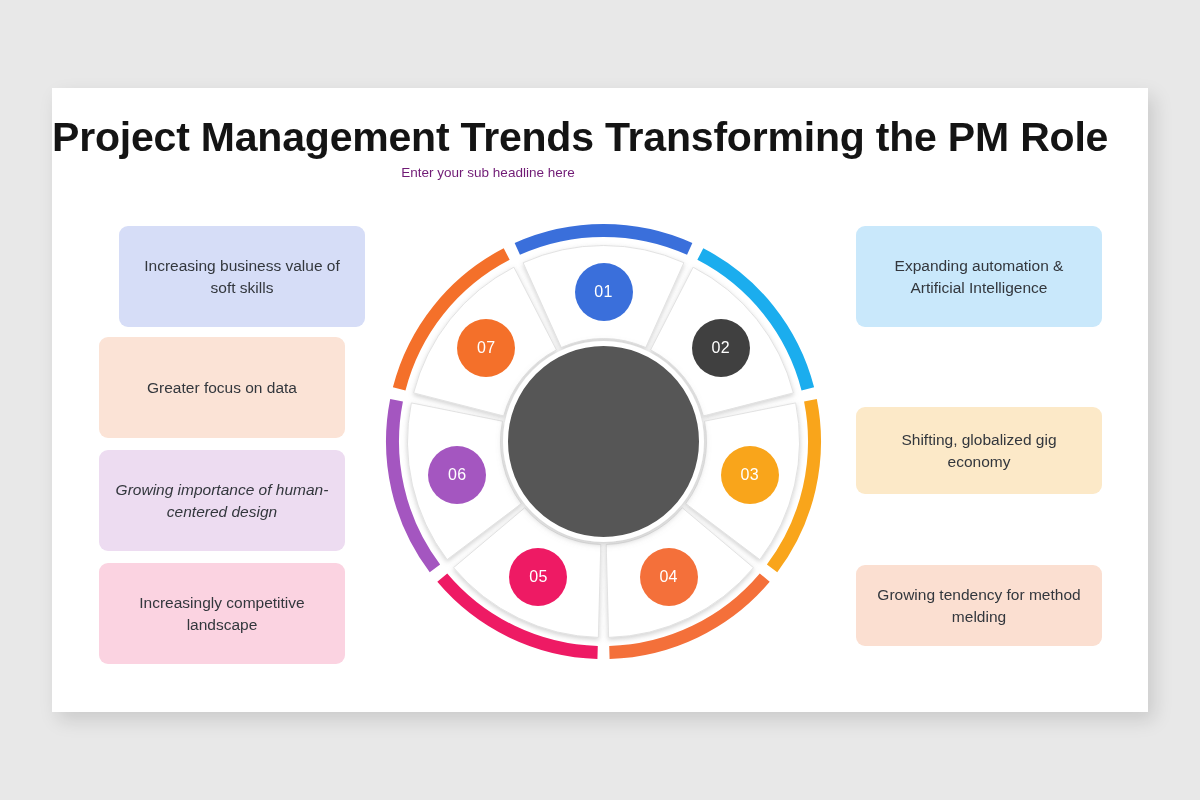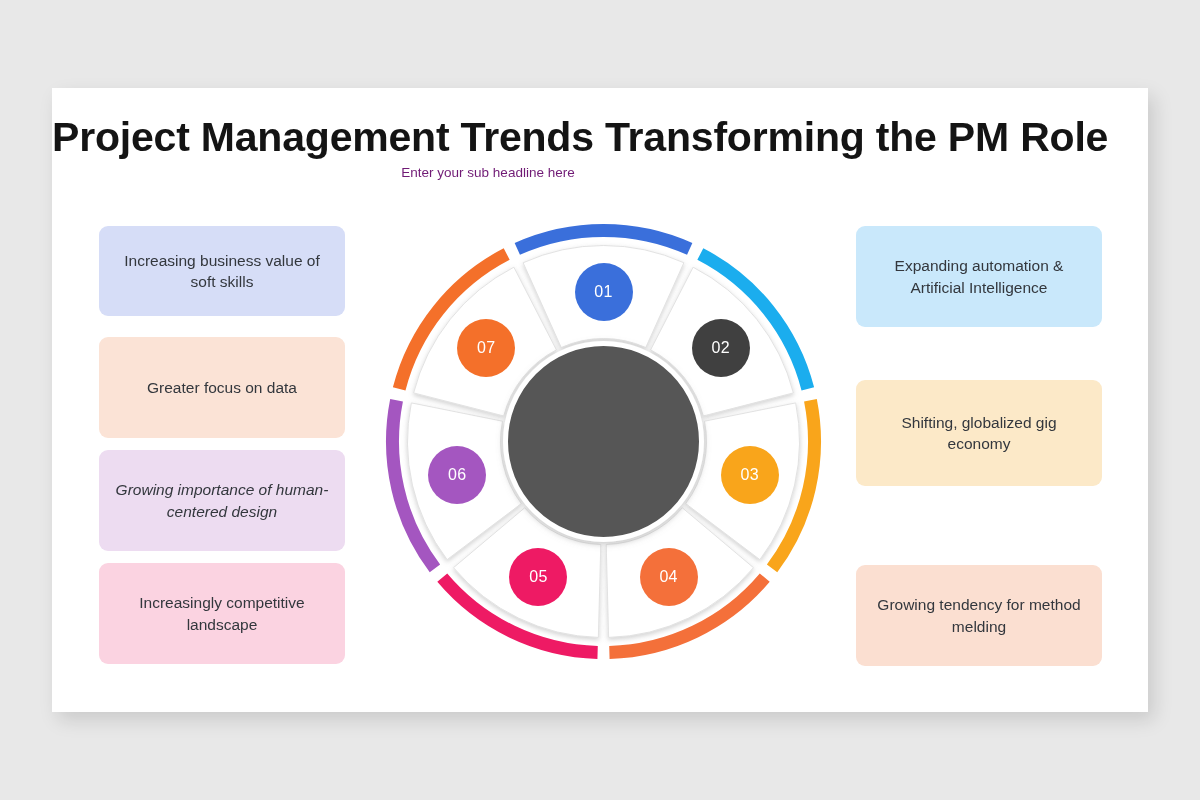--- a/index.html
+++ b/index.html
@@ -63,28 +63,28 @@
     padding: 0 14px;
     box-sizing: border-box;
   }
   .card span { display: block; }
 
   
   .left  { left: 47px;  width: 246px; }
   
   .right { left: 804px; width: 246px; }
 
-  #card-l1 { top: 138px; height: 90px; background: #d6ddf7; }
+  #card-l1 { top: 138px; height: 101px; background: #d6ddf7; margin-left: 20px; }
   #card-l2 { top: 249px; height: 101px; background: #fbe3d6; }
   #card-l3 { top: 362px; height: 101px; background: #eddcf1; }
   #card-l4 { top: 475px; height: 101px; background: #fbd3e1; }
 
   #card-r1 { top: 138px; height: 101px; background: #c9e8fb; }
-  #card-r2 { top: 292px; height: 106px; background: #fce9c8; }
-  #card-r3 { top: 477px; height: 101px; background: #fbdfd1; }
+  #card-r2 { top: 319px; height: 87px; background: #fce9c8; }
+  #card-r3 { top: 477px; height: 81px; background: #fbdfd1; }
 
   
   #wheel {
     position: absolute;
     left: 324px;   
     top: 126px;    
     width: 455px;
     height: 455px;
   }
   #wheel svg { display: block; }

